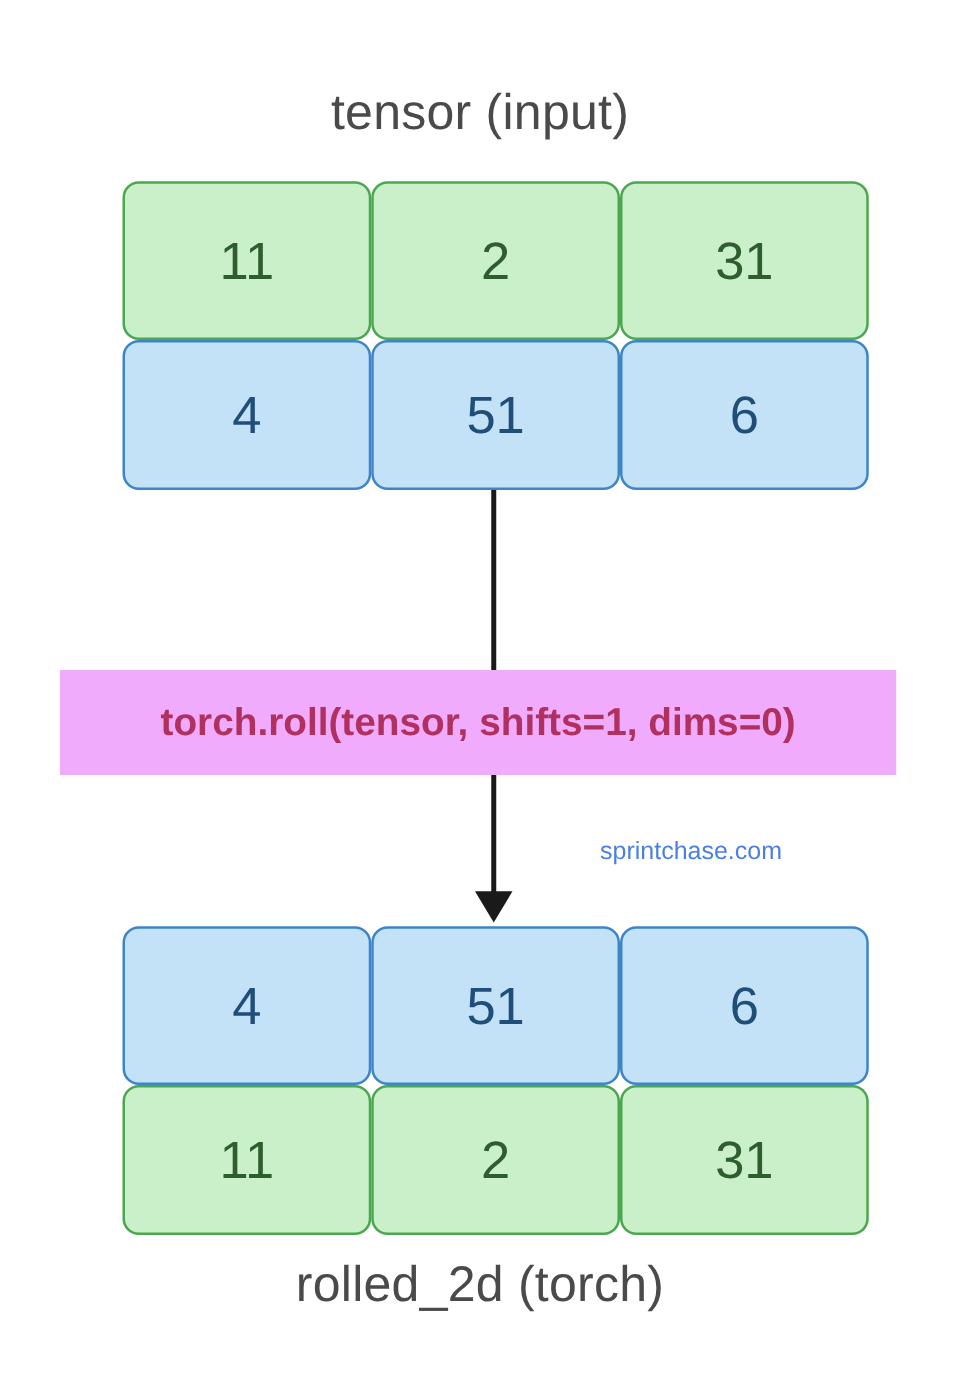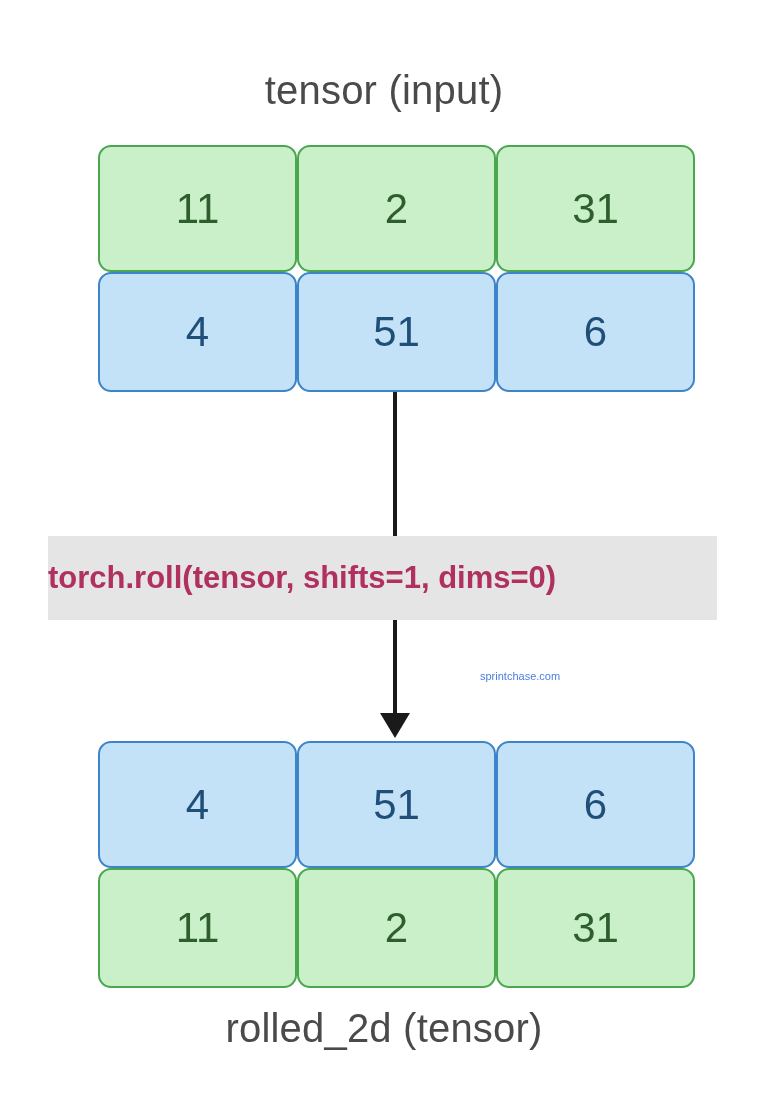--- a/index.html
+++ b/index.html
@@ -68,24 +68,24 @@
     border-color: #3d85c8;
     color: #1f4e79;
   }
 
   .op-box {
     position: absolute;
     left: 48px;
     top: 536px;
     width: 669px;
     height: 84px;
-    background: #e5e5e5;
+    background: #f0abfc;
     display: flex;
     align-items: center;
-    justify-content: flex-start;
+    justify-content: center;
     color: #b03060;
     font-size: 31px;
     font-weight: 700;
     letter-spacing: 0px;
     white-space: nowrap;
   }
 
   .connector {
     position: absolute;
     left: 393px;
@@ -109,21 +109,21 @@
     border-left: 15px solid transparent;
     border-right: 15px solid transparent;
     border-top: 25px solid #1a1a1a;
   }
 
   .watermark {
     position: absolute;
     left: 480px;
     top: 670px;
     color: #4a7fe0;
-    font-size: 11px;
+    font-size: 20px;
     font-weight: 400;
     white-space: nowrap;
   }
 </style>
 </head>
 <body>
 
 <div class="caption" id="input-caption">tensor (input)</div>
 
 <div class="tensor-grid" id="input-grid">
@@ -156,13 +156,13 @@
     <div class="cell blue">51</div>
     <div class="cell blue">6</div>
   </div>
   <div class="tensor-row short">
     <div class="cell green">11</div>
     <div class="cell green">2</div>
     <div class="cell green">31</div>
   </div>
 </div>
 
-<div class="caption" id="output-caption">rolled_2d (tensor)</div>
+<div class="caption" id="output-caption">rolled_2d (torch)</div>
 
 </body></html>

